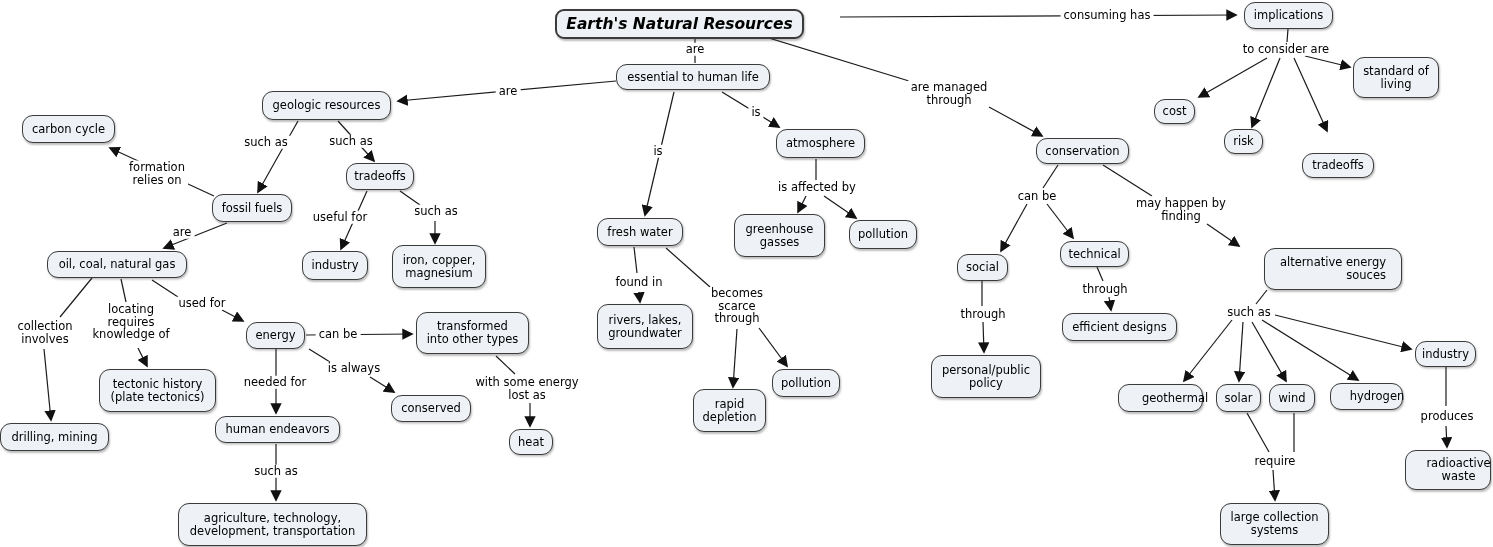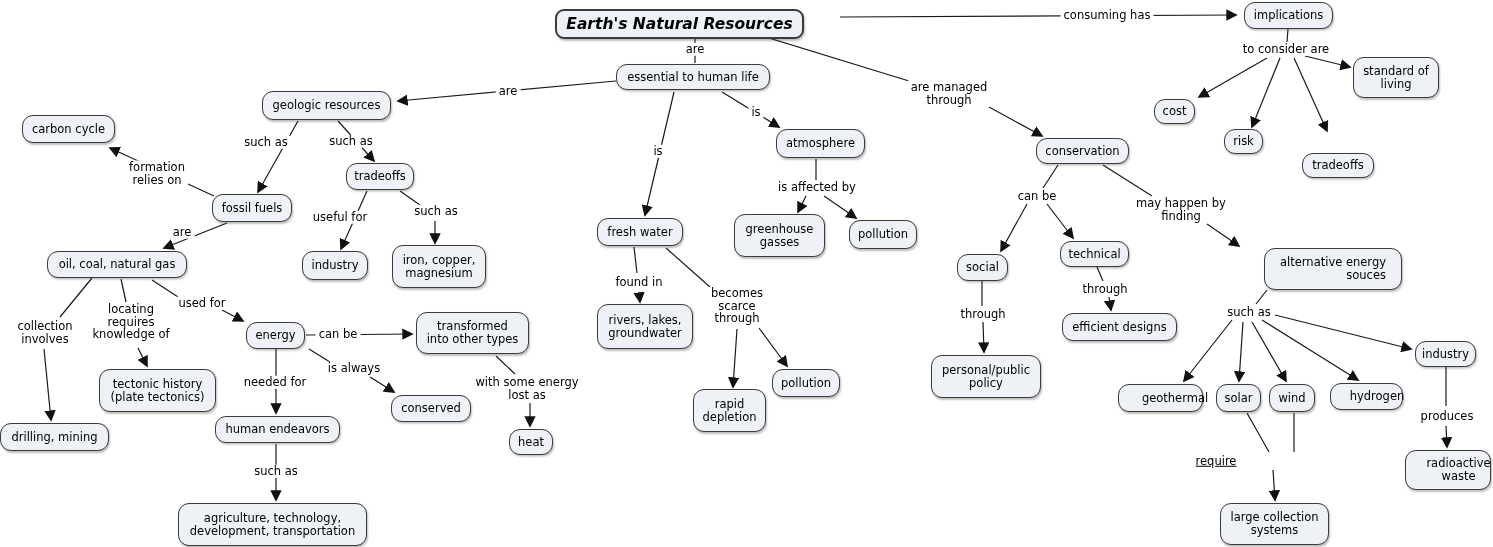--- a/index.html
+++ b/index.html
@@ -156,21 +156,21 @@
       <div class="edge-label" style="left: 131px; top: 322px;">locating
 requires
 knowledge of</div>
       <div class="edge-label" style="left: 202px; top: 303px;">used for</div>
       <div class="edge-label" style="left: 338px; top: 334px;">can be</div>
       <div class="edge-label" style="left: 354px; top: 368px;">is always</div>
       <div class="edge-label" style="left: 275px; top: 382px;">needed for</div>
       <div class="edge-label" style="left: 527px; top: 388px;">with some energy
 lost as</div>
       <div class="edge-label" style="left: 276px; top: 471px;">such as</div>
-      <div class="edge-label" style="left: 1216px; top: 461px; text-decoration: underline;">require</div>
+      <div class="edge-label" style="left: 1275px; top: 461px;">require</div>
       <div class="edge-label" style="left: 1447px; top: 416px;">produces</div>
     </div>
   <div id="nodes-layer">
       <div class="node title" style="left: 555px; top: 9px; width: 249px; height: 30px; font-style: italic;">Earth's Natural Resources</div>
       <div class="node" style="left: 1244px; top: 2px; width: 89px; height: 27px;">implications</div>
       <div class="node" style="left: 616px; top: 64px; width: 154px; height: 26px;">essential to human life</div>
       <div class="node" style="left: 262px; top: 91px; width: 129px; height: 29px;">geologic resources</div>
       <div class="node" style="left: 22px; top: 115px; width: 93px; height: 28px;">carbon cycle</div>
       <div class="node" style="left: 1353px; top: 57px; width: 86px; height: 41px;">standard of
 living</div>

